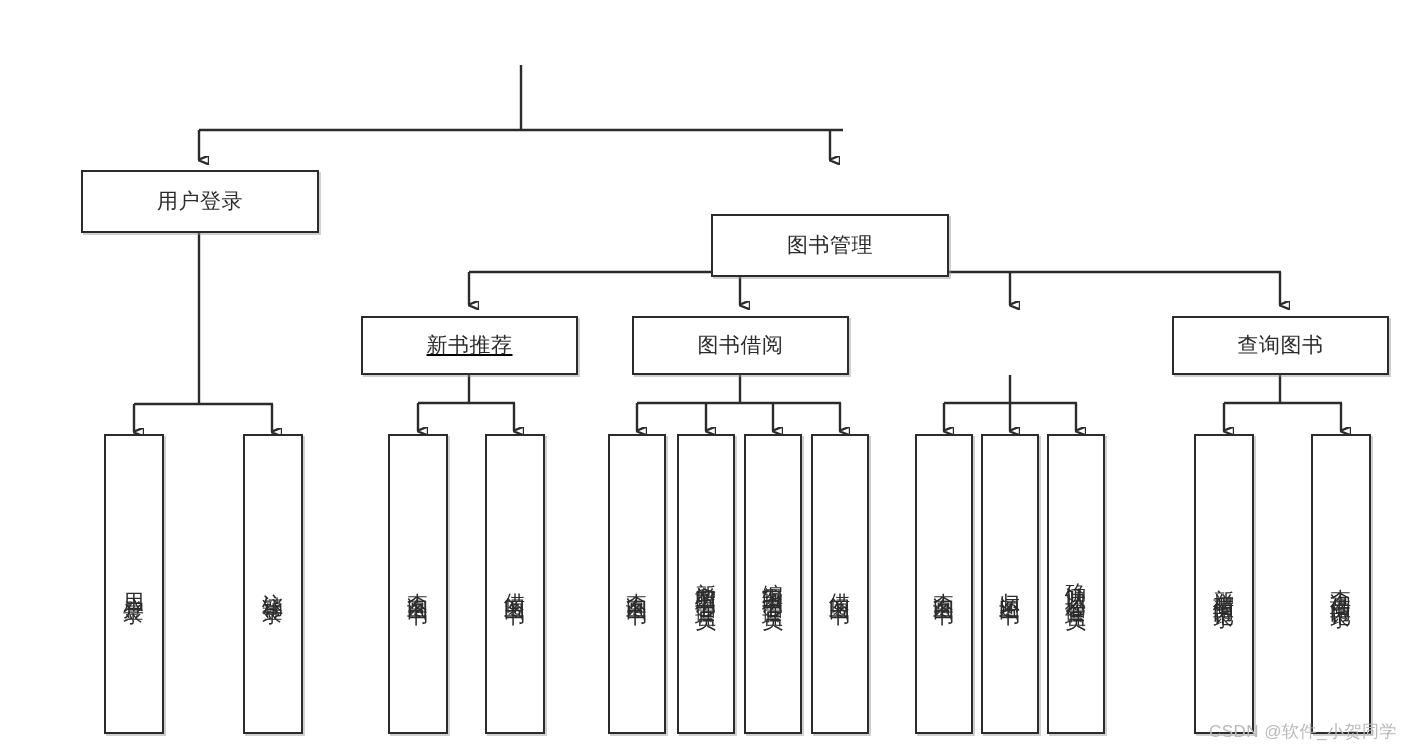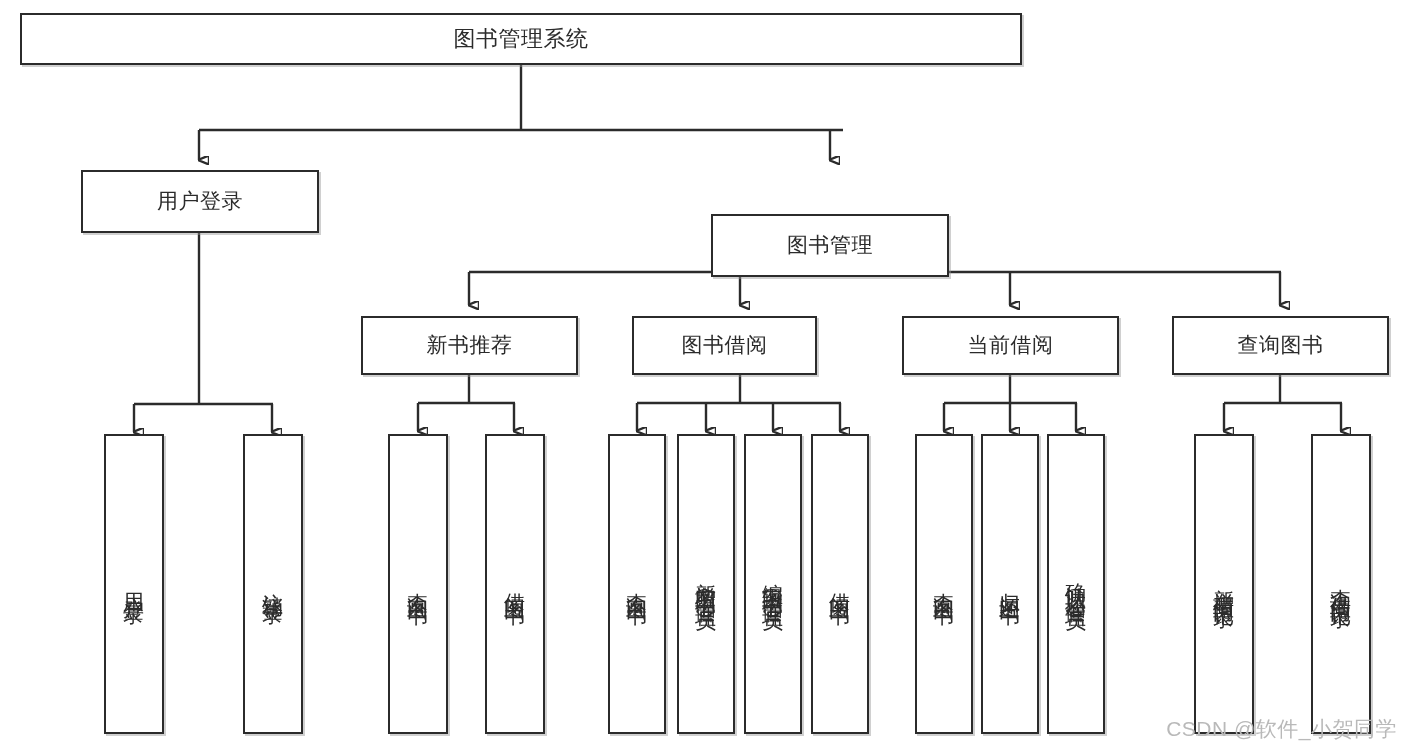--- a/index.html
+++ b/index.html
@@ -73,21 +73,21 @@
     stroke: #2b2b2b;
     stroke-width: 2.4;
     fill: none;
   }
 
   
   #watermark {
     position: absolute;
     right: 8px;
     bottom: 4px;
-    font-size: 21px;
+    font-size: 17px;
     color: #b9b9b9;
     white-space: nowrap;
     letter-spacing: 0.5px;
   }
 </style>
 </head>
 <body>
 
 <div id="diagram-root">
 
@@ -132,39 +132,33 @@
     <path d="M944,403 L944,431" marker-end="url(#arrow)"></path>
     <path d="M1010,403 L1010,431" marker-end="url(#arrow)"></path>
     <path d="M1076,403 L1076,431" marker-end="url(#arrow)"></path>
 
     <path d="M1280,375 L1280,403"></path>
     <path d="M1224,403 L1342,403"></path>
     <path d="M1224,403 L1224,431" marker-end="url(#arrow)"></path>
     <path d="M1341,403 L1341,431" marker-end="url(#arrow)"></path>
   </svg>
 
-  <div class="node horiz root" style="left:20px;top:13px;width:1002px;height:52px;">
-    <span class="label">图书管理系统</span>
-  </div>
 
   <div class="node horiz" style="left:81px;top:170px;width:238px;height:63px;">
     <span class="label">用户登录</span>
   </div>
   <div class="node horiz" style="left:711px;top:170px;width:238px;height:63px;margin-top:44px;">
     <span class="label">图书管理</span>
   </div>
 
-  <div class="node horiz" style="left:361px;top:316px;width:217px;height:59px;">
+  <div class="node horiz" style="left:361px;top:316px;width:217px;height:59px;text-decoration:underline;">
     <span class="label">新书推荐</span>
   </div>
-  <div class="node horiz" style="left:632px;top:316px;width:185px;height:59px;">
+  <div class="node horiz" style="left:632px;top:316px;width:217px;height:59px;">
     <span class="label">图书借阅</span>
-  </div>
-  <div class="node horiz" style="left:902px;top:316px;width:217px;height:59px;">
-    <span class="label">当前借阅</span>
   </div>
   <div class="node horiz" style="left:1172px;top:316px;width:217px;height:59px;">
     <span class="label">查询图书</span>
   </div>
 
   <div class="node vert" style="left:104px;top:434px;width:60px;height:300px;">
     <span class="label">用户登录</span>
   </div>
   <div class="node vert" style="left:243px;top:434px;width:60px;height:300px;">
     <span class="label">注销登录</span>

